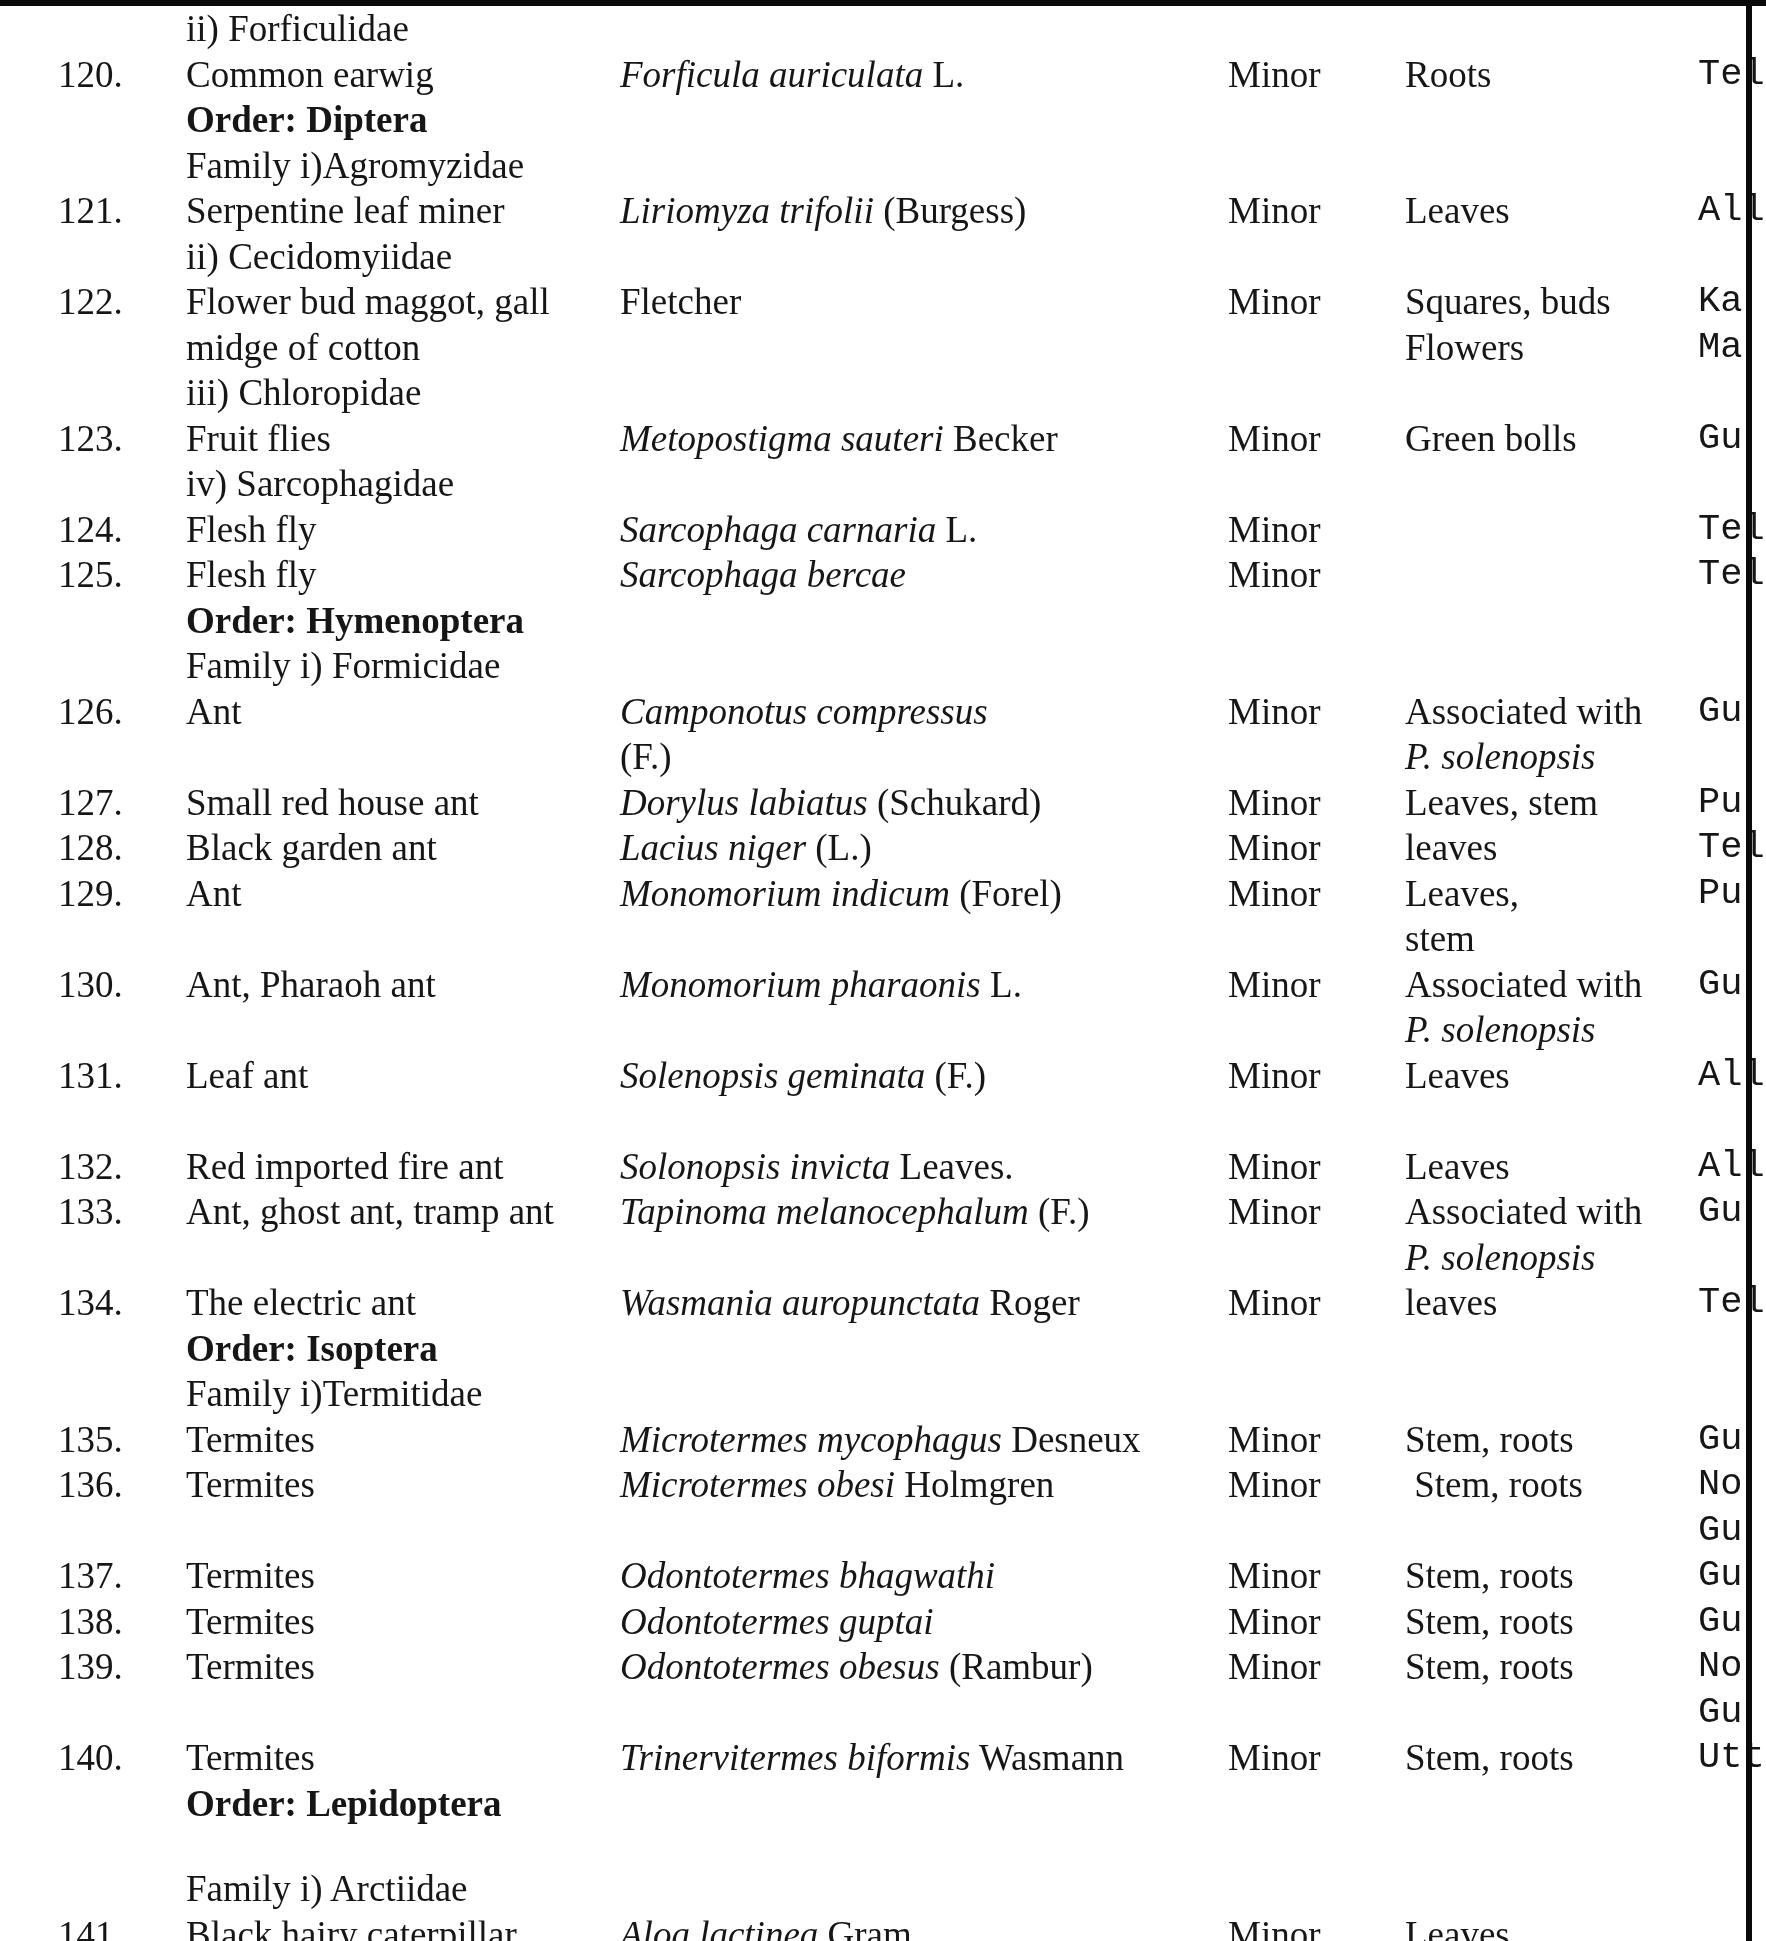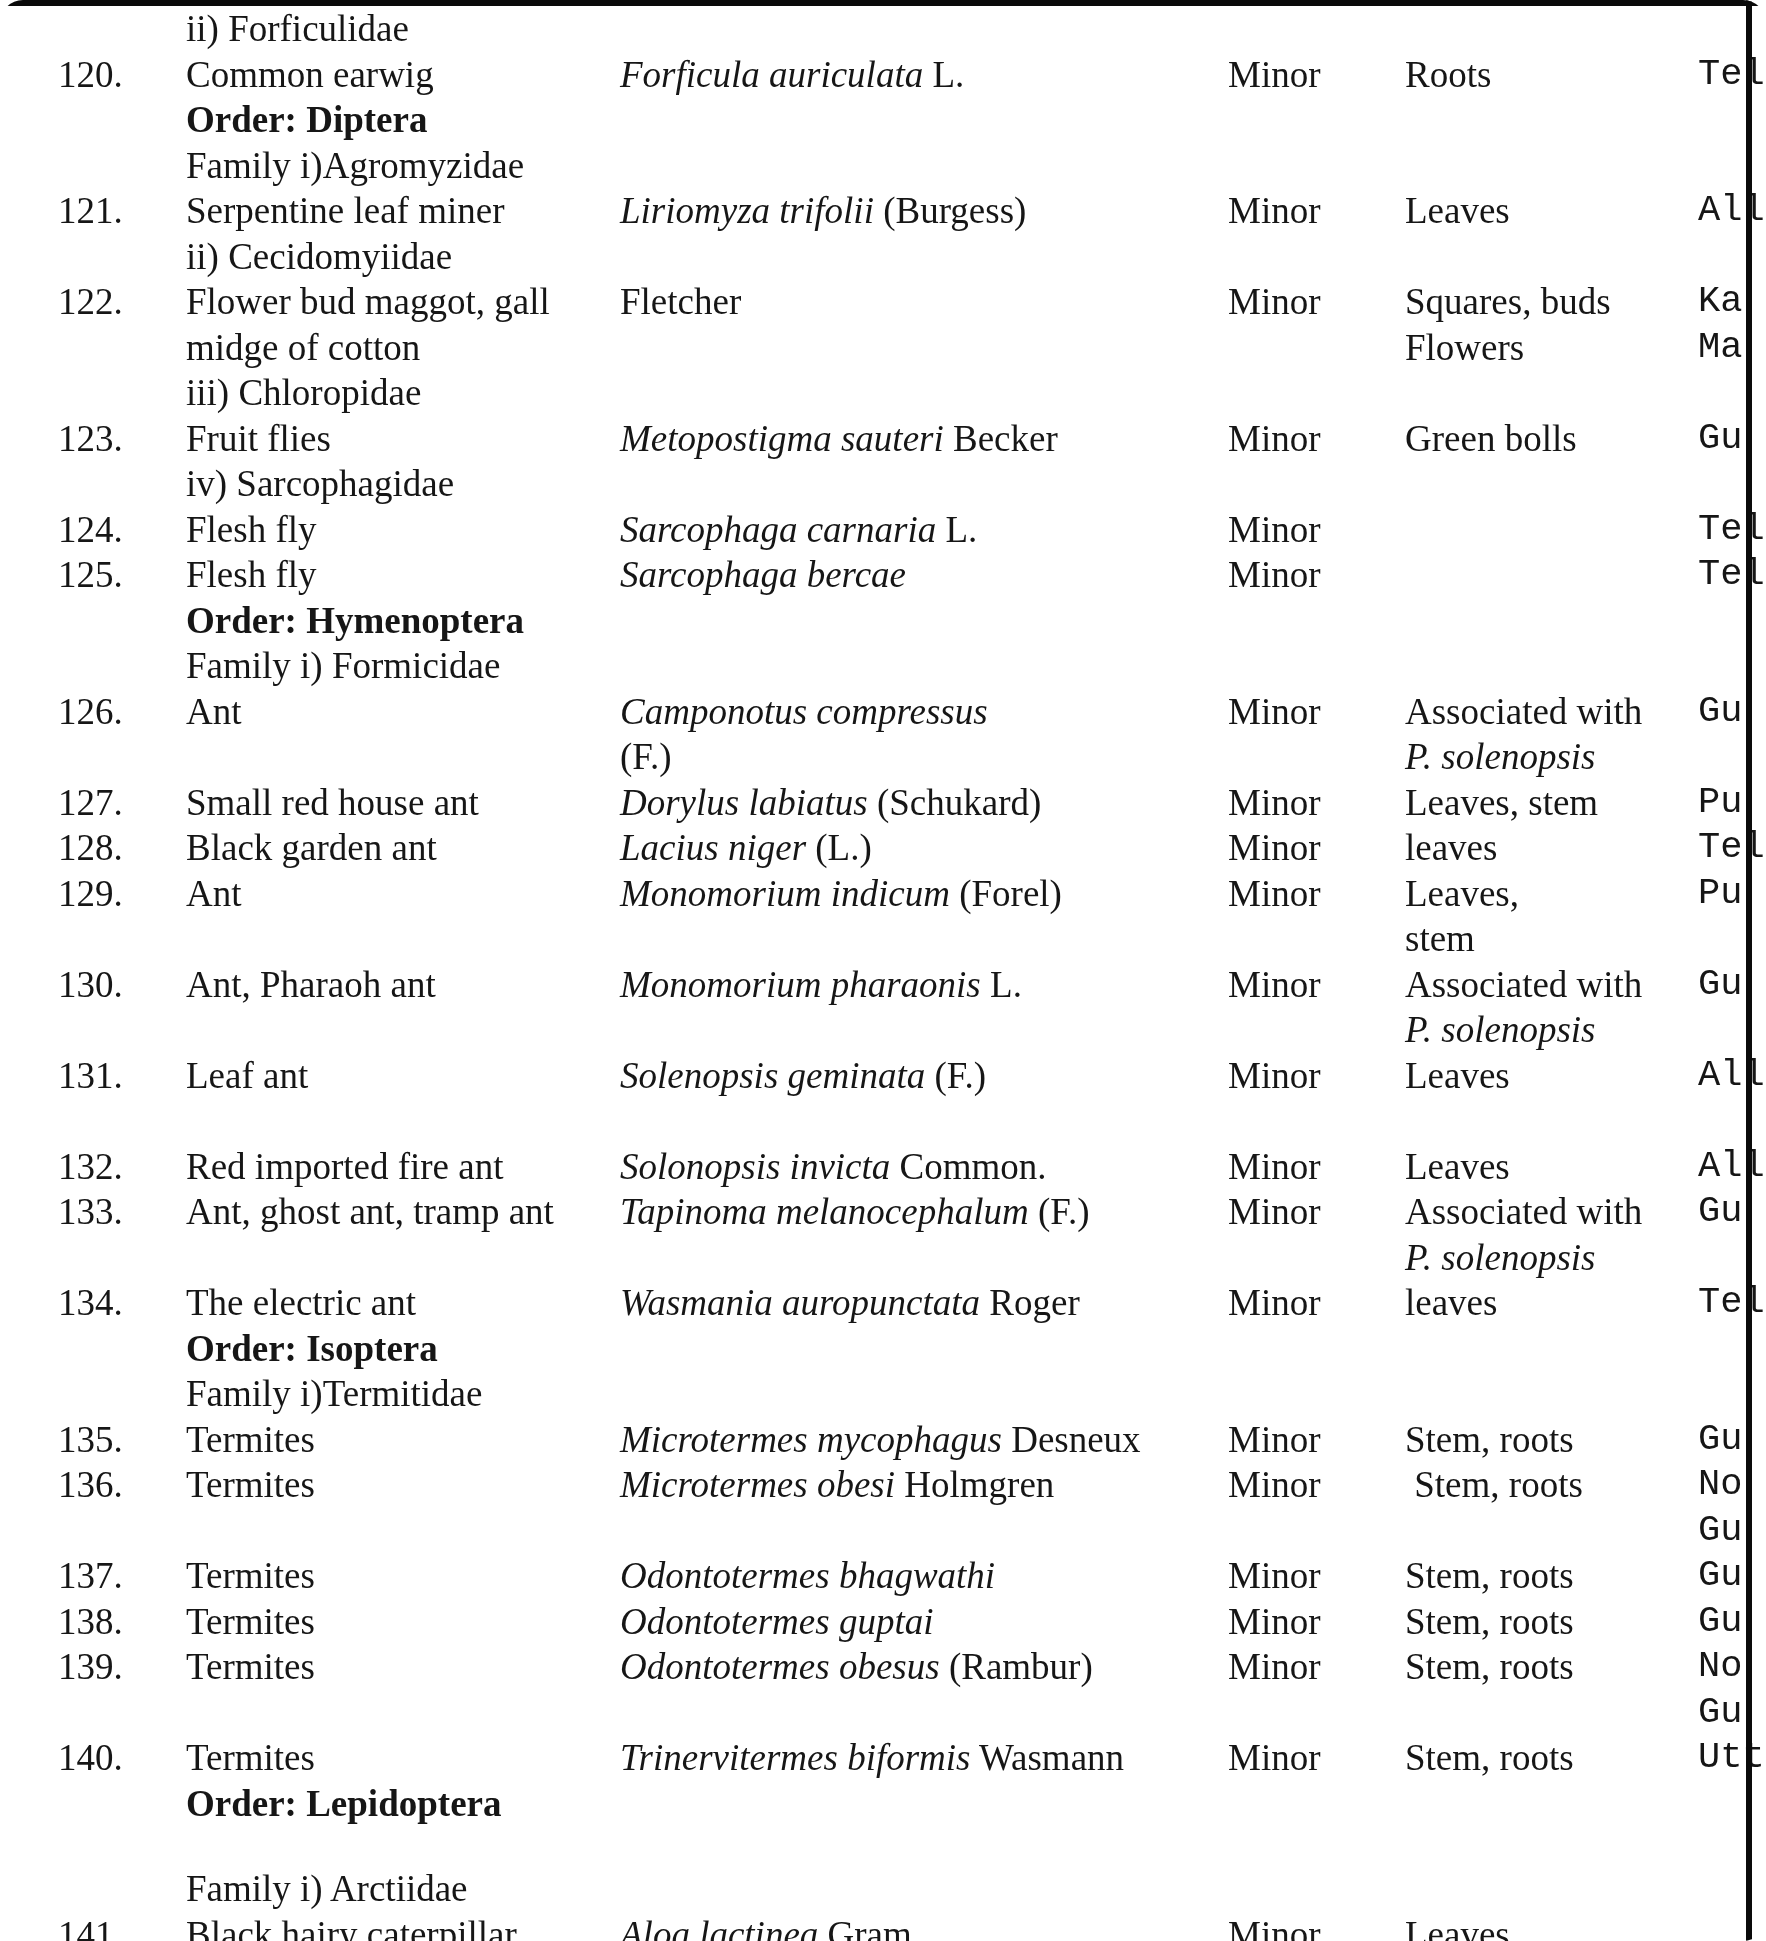--- a/index.html
+++ b/index.html
@@ -8,21 +8,20 @@
     font-family:"Liberation Serif", serif;
     color:#161616;
   }
   #page{
     position:relative;
     width:1766px;
     height:1941px;
     background:#ffffff;
     overflow:hidden;
     font-size:37px;
-    border-radius:23px;
   }
   #top-border{
     position:absolute; left:0; top:0; width:1766px; height:6px; background:#0a0a0a;
   }
   #right-border{
     position:absolute; left:1746px; top:0; width:6px; height:1941px; background:#0a0a0a; z-index:3;
   }
   #table-body{
     position:absolute; left:0; top:6px; width:1766px;
   }
@@ -334,21 +333,21 @@
       </div>
       <div class="row spacer" style="height: 45.5px;"></div>
       <div class="row pest" style="height: 45.5px;">
         <div class="col c-no">
           <div class="line">132.</div>
         </div>
         <div class="col c-name">
           <div class="line">Red imported fire ant</div>
         </div>
         <div class="col c-sci">
-          <div class="line"><span class="it">Solonopsis invicta</span><span> Common.</span></div>
+          <div class="line"><span class="it">Solonopsis invicta</span><span> Leaves.</span></div>
         </div>
         <div class="col c-status">
           <div class="line">Minor</div>
         </div>
         <div class="col c-parts">
           <div class="line"><span>Leaves</span></div>
         </div>
         <div class="col c-loc">
           <div class="line">All</div>
         </div>

